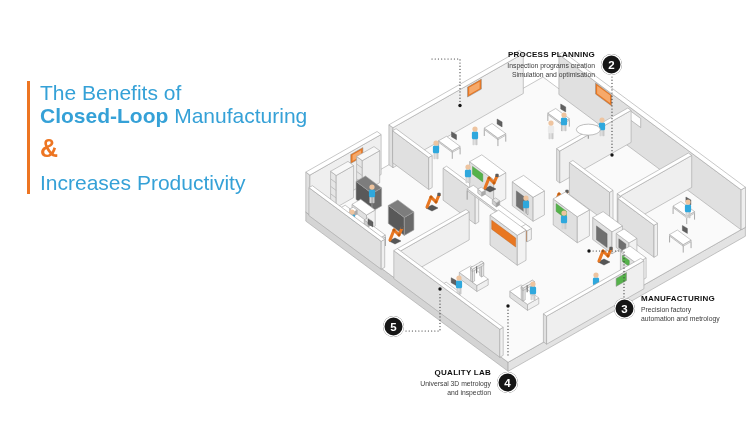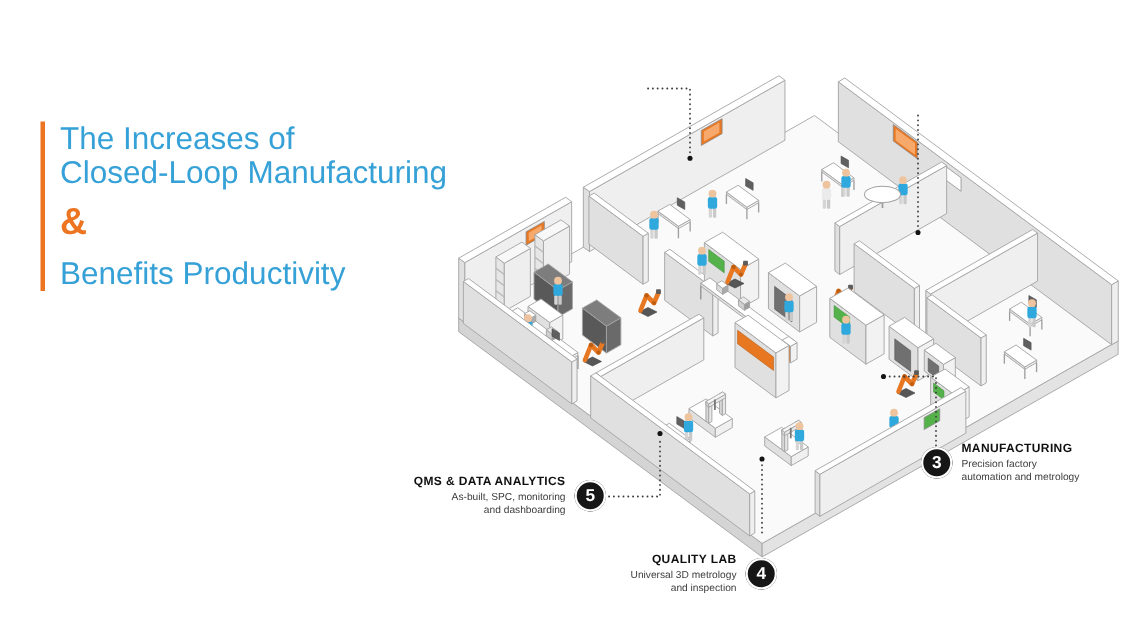--- a/index.html
+++ b/index.html
@@ -4,21 +4,21 @@
 <style>
   :root{ --blue:#35a1d7; --orange:#ed7522; }
   html,body{margin:0;padding:0;background:#fff;}
   .canvas{position:relative;width:752px;height:423px;background:#fff;overflow:hidden;
           font-family:"Liberation Sans","DejaVu Sans",sans-serif;}
   #factory{position:absolute;left:0;top:0;}
 
   
   .headline{position:absolute;left:27px;top:81px;border-left:3.5px solid var(--orange);padding-left:10px;}
   .h-blue{color:var(--blue);font-size:21px;line-height:1.1;font-weight:400;white-space:nowrap;}
-  .h-blue b{font-weight:400;}
+  .h-blue b{font-weight:700;}
   .h-amp{color:var(--orange);font-size:25px;font-weight:700;line-height:1;margin:9px 0 10px 0;}
 
   
   .callout{position:absolute;display:flex;align-items:center;gap:6px;}
   .co-text{text-align:right;}
   .co-text.left{text-align:left;}
   .co-title{font-size:8px;font-weight:700;color:#101010;letter-spacing:.25px;line-height:1.35;white-space:nowrap;}
   .co-line{font-size:6.8px;color:#3c3c3c;line-height:1.38;white-space:nowrap;}
   .badge{width:21px;height:21px;border-radius:50%;background:#161616;color:#fff;
          font-size:11.5px;font-weight:700;display:flex;align-items:center;justify-content:center;
@@ -320,48 +320,51 @@
       <circle cx="612" cy="155" r="1.7" fill="#141414"></circle>
       <path d="M624 297 V251 H592" fill="none" stroke="#3d3d3d" stroke-width="1.2" stroke-dasharray="0.1 3.1" stroke-linecap="round"></path>
       <circle cx="589" cy="251" r="1.7" fill="#141414"></circle>
       <path d="M508 355 V309" fill="none" stroke="#3d3d3d" stroke-width="1.2" stroke-dasharray="0.1 3.1" stroke-linecap="round"></path>
       <circle cx="508" cy="306" r="1.7" fill="#141414"></circle>
       <path d="M406 331 H440 V292" fill="none" stroke="#3d3d3d" stroke-width="1.2" stroke-dasharray="0.1 3.1" stroke-linecap="round"></path>
       <circle cx="440" cy="289" r="1.7" fill="#141414"></circle>
     </svg>
 
   <div class="headline" id="headline">
-    <div class="h-blue">The Increases of</div>
+    <div class="h-blue">The Benefits of</div>
     <div class="h-blue"><b>Closed-Loop</b><span> Manufacturing</span></div>
     <div class="h-amp">&amp;</div>
-    <div class="h-blue">Benefits Productivity</div>
-  </div>
-
-
+    <div class="h-blue">Increases Productivity</div>
+  </div>
+
+
+  <div class="callout" style="top:50px;right:130px">
+    <div class="co-text">
+      <div class="co-title">PROCESS PLANNING</div>
+      <div class="co-line">Inspection programs creation</div>
+      <div class="co-line">Simulation and optimisation</div>
+    </div>
+    <div class="badge">2</div>
+  </div>
 
   <div class="callout" style="top:294px;left:614px">
     <div class="badge">3</div>
     <div class="co-text left">
       <div class="co-title">MANUFACTURING</div>
       <div class="co-line">Precision factory</div>
       <div class="co-line">automation and metrology</div>
     </div>
   </div>
 
   <div class="callout" style="top:368px;right:234px">
     <div class="co-text">
       <div class="co-title">QUALITY LAB</div>
       <div class="co-line">Universal 3D metrology</div>
       <div class="co-line">and inspection</div>
     </div>
     <div class="badge">4</div>
   </div>
 
   <div class="callout" style="top:316px;right:348px">
-    <div class="co-text">
-      <div class="co-title">QMS &amp; DATA ANALYTICS</div>
-      <div class="co-line">As-built, SPC, monitoring</div>
-      <div class="co-line">and dashboarding</div>
-    </div>
     <div class="badge">5</div>
   </div>
 
 </div>
 
 </body></html>

